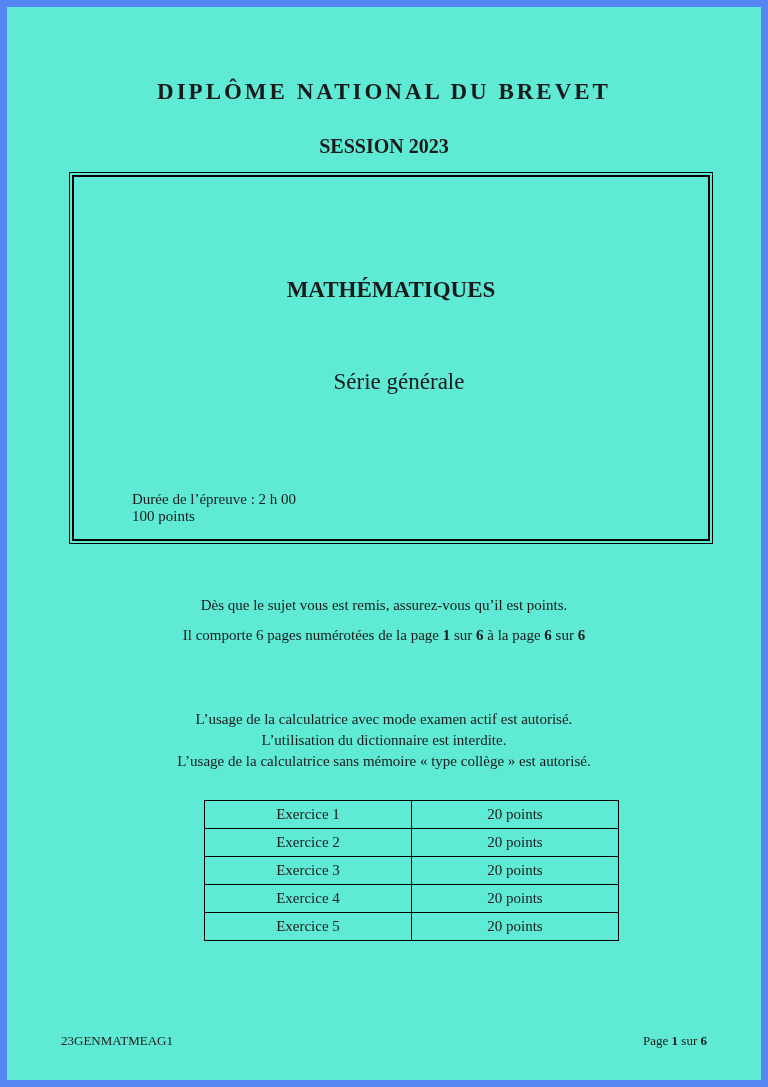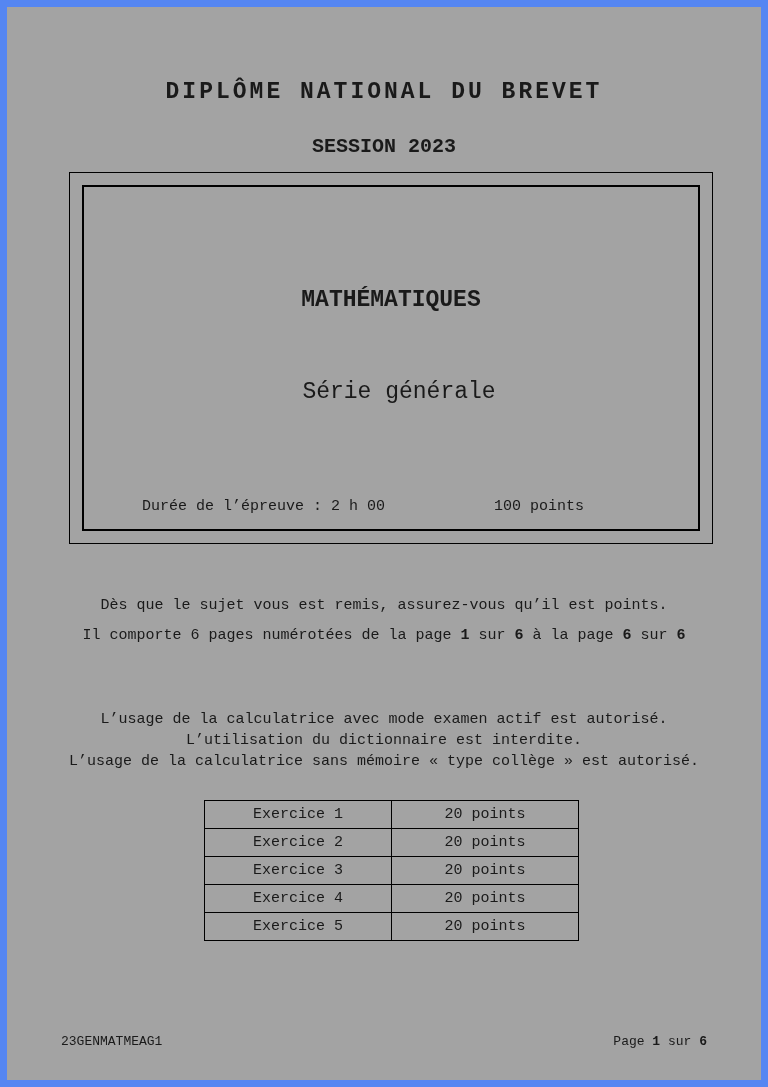--- a/index.html
+++ b/index.html
@@ -1,23 +1,23 @@
 <!DOCTYPE html>
 <html style="--color-frame: #5586f2; --color-text: #1a1a1a; --color-line: #000000;"><head>
 <meta charset="utf-8">
 <style>
   * { margin: 0; padding: 0; box-sizing: border-box; }
   html, body { background: #ffffff; }
   .page {
     position: relative;
     width: 768px;
     height: 1087px;
-    background: #a3a3a3;
+    background: #5eead4;
     border: 7px solid var(--color-frame, #5586f2);
-    font-family: Liberation Mono, monospace;
+    font-family: Liberation Serif, serif;
     color: var(--color-text, #1a1a1a);
     overflow: hidden;
   }
   .page-title {
     position: absolute;
     top: 72px; left: 0; right: 0;
     text-align: center;
     font-size: 23px;
     font-weight: bold;
     letter-spacing: 3px;
@@ -27,21 +27,21 @@
     top: 128px; left: 0; right: 0;
     text-align: center;
     font-size: 20px;
     font-weight: bold;
   }
   .subject-box-outer {
     position: absolute;
     top: 165px; left: 62px;
     width: 644px; height: 372px;
     border: 1px solid var(--color-line, #000000);
-    padding: 12px;
+    padding: 2px;
   }
   .subject-box-inner {
     position: relative;
     width: 100%; height: 100%;
     border: 2px solid var(--color-line, #000000);
   }
   .subject-title {
     position: absolute;
     top: 100px; left: 0; right: 0;
     text-align: center;
@@ -51,25 +51,26 @@
   .series-title {
     position: absolute;
     top: 192px; left: 0; right: 0;
     text-align: center;
     font-size: 23px;
     font-weight: normal;
     margin-left: 16px;
   }
   .duration-row {
     position: absolute;
-    bottom: 14px; left: 0; right: 0;
+    bottom: 14px; left: 0; right: 8px;
     display: flex;
     justify-content: space-between;
     padding: 0 114px 0 58px;
     font-size: 15px;
+    flex-direction: column;
   }
   .notice-completeness {
     position: absolute;
     top: 590px; left: 0; right: 0;
     text-align: center;
     font-size: 15px;
   }
   .notice-page-count {
     position: absolute;
     top: 620px; left: 0; right: 0;
@@ -84,21 +85,21 @@
     font-size: 15px;
     line-height: 21px;
   }
   .exercises-table {
     position: absolute;
     top: 793px; left: 197px;
     border-collapse: collapse;
   }
   .exercises-table td {
     border: 1px solid var(--color-line, #000000);
-    width: 187px;
+    width: 207px;
     height: 28px;
     text-align: center;
     vertical-align: middle;
     font-size: 15px;
   }
   .footer-row {
     position: absolute;
     bottom: 31px; left: 54px; right: 54px;
     display: flex;
     justify-content: space-between;

